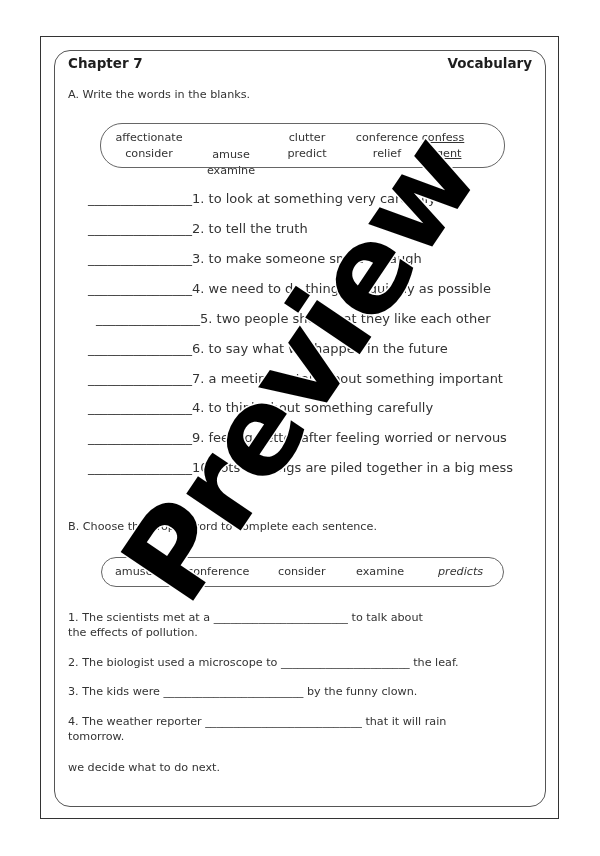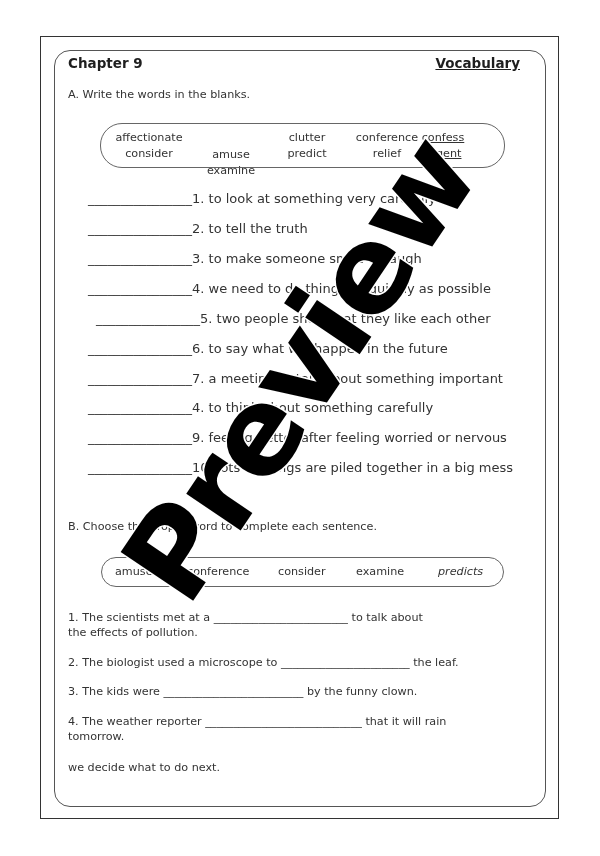--- a/index.html
+++ b/index.html
@@ -19,22 +19,22 @@
                  color: #000; transform: rotate(-56deg); transform-origin: left top;
                  -webkit-text-stroke: 3px #fff; paint-order: stroke fill; letter-spacing: -2px;
                  font-family: "DejaVu Sans", sans-serif; pointer-events: none; }
   </style>
 </head>
 <body>
 
 <div class="outer"></div>
 <div class="inner"></div>
 
-<div class="abs head" style="left:68px; top:55px;">Chapter 9</div>
-<div class="abs head" style="right:80px; top:55px;text-decoration:underline;">Vocabulary</div>
+<div class="abs head" style="left:68px; top:55px;">Chapter 7</div>
+<div class="abs head" style="right:68px; top:55px;">Vocabulary</div>
 
 <div class="abs txt" style="left:68px; top:88px;">A. Write the words in the blanks.</div>
 
 <div class="bank" style="left:100px; top:123px; width:405px; height:45px;"></div>
 <div class="word" style="left:104px; top:130px; width:90px;">
     <div>affectionate</div>
     <div>consider</div>
   </div>
 <div class="word" style="left:196px; top:130px; width:70px;margin-top:17px;">
     <div>amuse</div>

